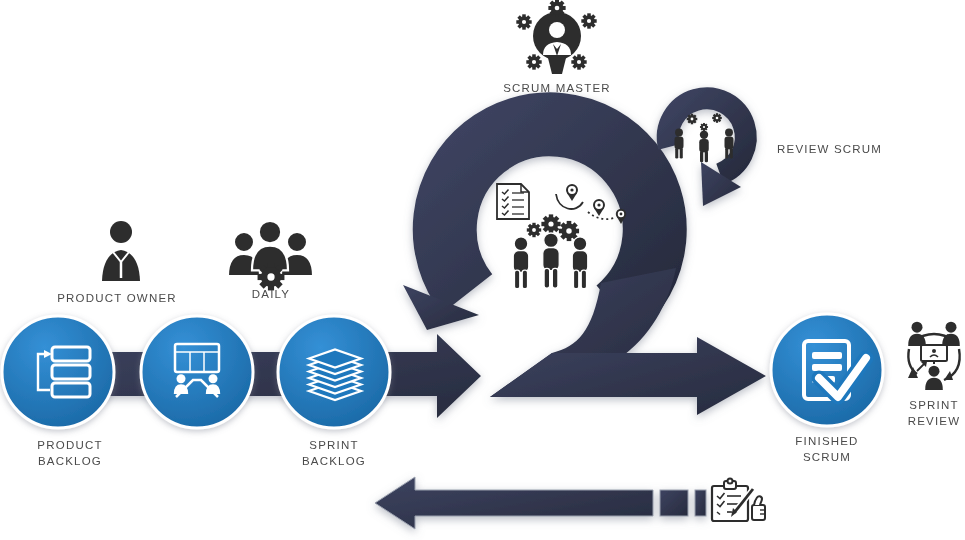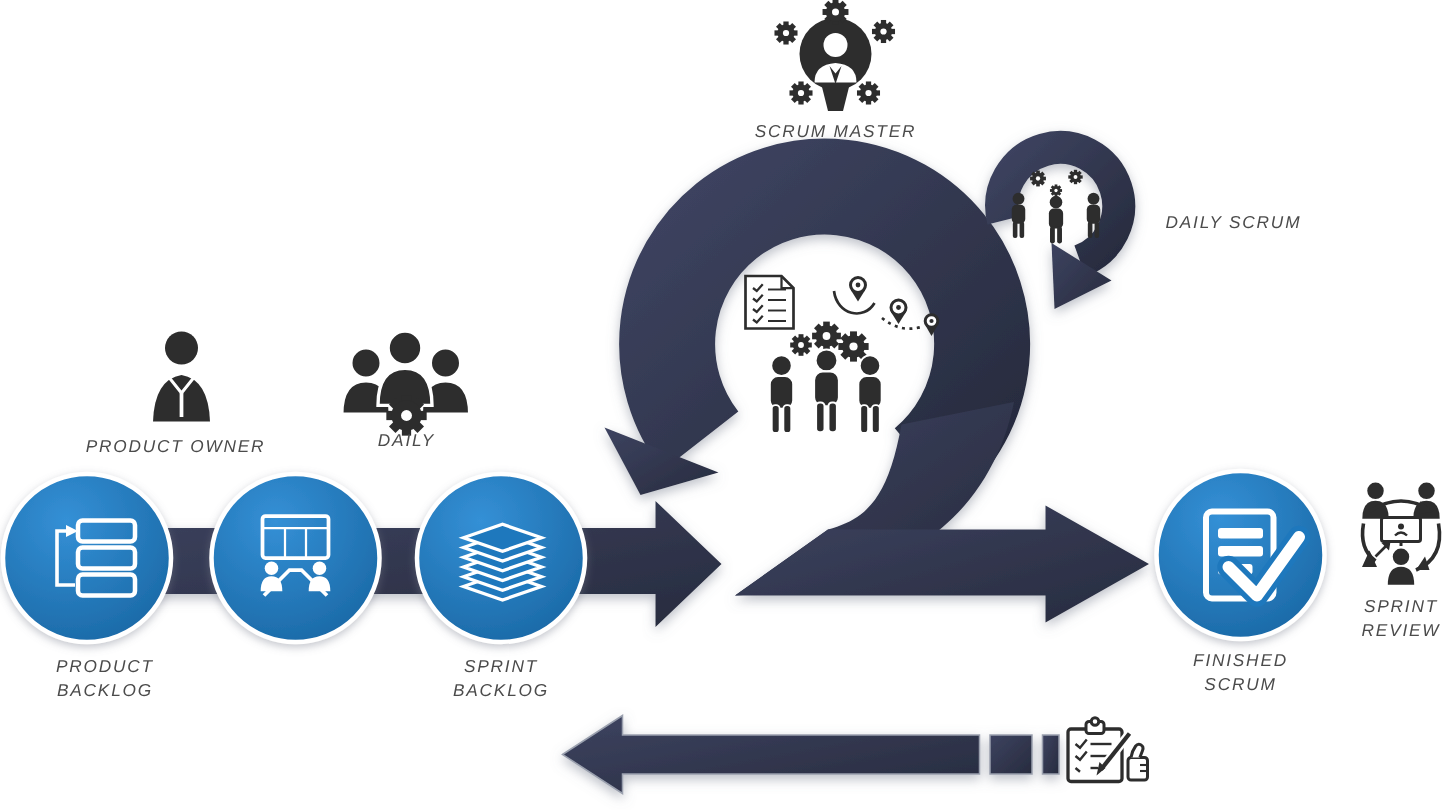--- a/index.html
+++ b/index.html
@@ -6,21 +6,21 @@
     --navy:#2e3449; --navy-light:#3d4360; --navy-dark:#272b3e;
     --blue:#1e78bd; --blue-light:#3490d6; --blue-dark:#17639f;
     --icon-dark:#2d2d2d; --label-text:#4b4b4b; --white:#ffffff;
   }
   html,body{margin:0;padding:0;background:#fff;}
   .stage{position:relative;width:965px;height:540px;background:#fff;overflow:hidden;
          font-family:"Liberation Sans",sans-serif;}
   .stage svg{position:absolute;left:0;top:0;}
   .lbl{position:absolute;transform:translateX(-50%);color:var(--label-text);
        font-size:11.5px;line-height:16px;letter-spacing:1.2px;font-weight:500;
-       text-align:center;white-space:nowrap;font-style:italic;}
+       text-align:center;white-space:nowrap;}
   .lbl.la{transform:none;text-align:left;}
 </style>
 </head>
 <body>
 
 <div class="stage">
 
 <svg viewBox="0 0 965 540" width="965" height="540" shape-rendering="geometricPrecision">
   <defs>
     <linearGradient id="gnavy" x1="0" y1="0" x2="1" y2="1">
@@ -236,21 +236,21 @@
       <path d="M754 505 c0.5 -3 1.5 -5.5 3 -7.5 q1.5 -2 3.5 -1 q2.2 1.2 1.2 3.8 l-1.8 4.7" fill="#ffffff" stroke="var(--icon-dark)" stroke-width="2"></path>
       <line x1="765" y1="510" x2="760" y2="510" stroke="var(--icon-dark)" stroke-width="1.4"></line>
       <line x1="765" y1="514" x2="760" y2="514" stroke="var(--icon-dark)" stroke-width="1.4"></line>
     </g>
   </g>
 </svg>
 
   <div class="lbl" style="left:117px;top:290px">PRODUCT OWNER</div>
   <div class="lbl" style="left:271px;top:286px">DAILY</div>
   <div class="lbl" style="left:557px;top:80px">SCRUM MASTER</div>
-  <div class="lbl la" style="left:777px;top:141px">DAILY SCRUM</div>
+  <div class="lbl la" style="left:777px;top:141px">REVIEW SCRUM</div>
 
   <div class="lbl" style="left:70px;top:437px">
     <div>PRODUCT</div>
     <div>BACKLOG</div>
   </div>
   <div class="lbl" style="left:334px;top:437px">
     <div>SPRINT</div>
     <div>BACKLOG</div>
   </div>
   <div class="lbl" style="left:827px;top:433px">

